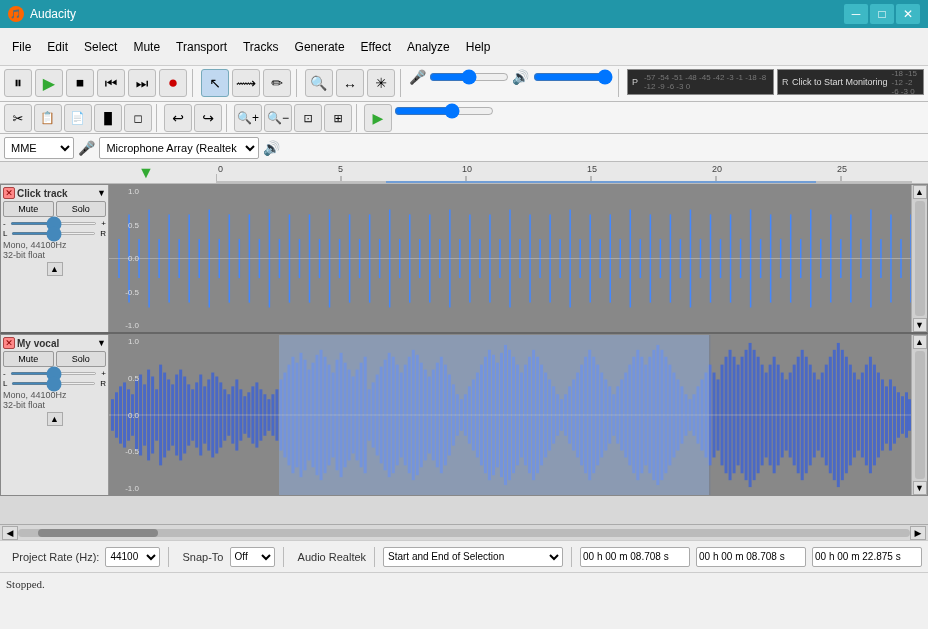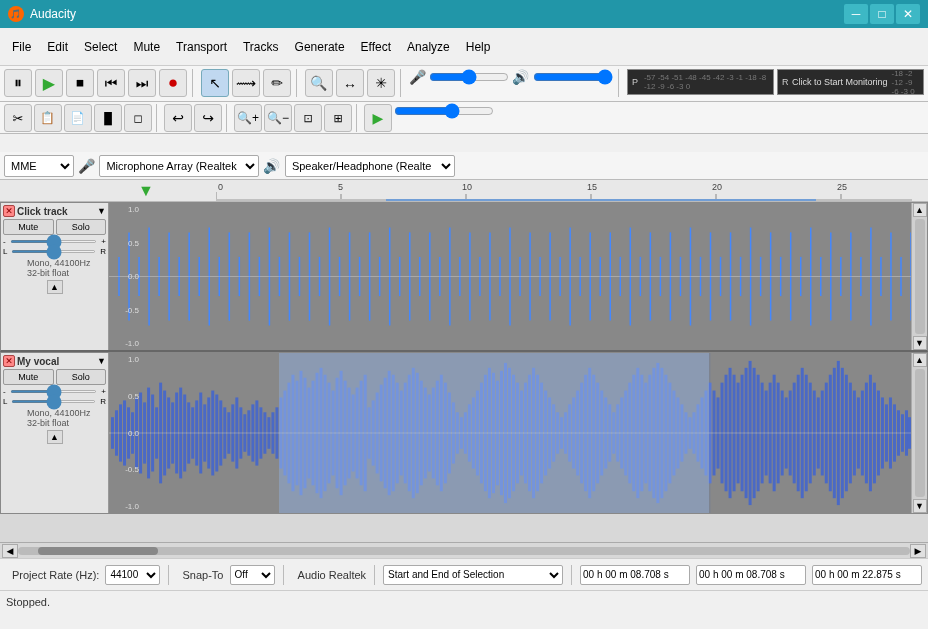--- a/index.html
+++ b/index.html
@@ -64,21 +64,21 @@
       font-size: 9px; color: #aaa; overflow: hidden;
     }
     .meter-label { color: #ccc; font-size: 9px; min-width: 8px; }
     .click-monitor { color: #ddd; font-size: 9px; flex: 1; white-space: nowrap; }
 
     
     .device-toolbar {
       background: #f5f5f5;
       border-bottom: 1px solid #bbb;
       display: flex; align-items: center; gap: 4px;
-      padding: 2px 4px; height: 28px; margin-top: 18px;
+      padding: 2px 4px; height: 28px;
     }
     .dev-select {
       height: 22px; font-size: 11px; border: 1px solid #aaa; background: white;
       border-radius: 2px; padding: 0 2px;
     }
 
     
     .time-ruler {
       background: #e8e8e8;
       border-bottom: 1px solid #bbb;
@@ -102,21 +102,21 @@
     }
     .track-header { display: flex; align-items: center; gap: 2px; }
     .close-btn { width: 12px; height: 12px; background: #f88; border: 1px solid #a44; border-radius: 2px; cursor: pointer; display: flex; align-items: center; justify-content: center; font-size: 9px; color: #800; }
     .track-name { font-size: 10px; font-weight: bold; flex: 1; color: #333; }
     .track-menu { font-size: 9px; cursor: pointer; }
     .mute-solo { display: flex; gap: 2px; }
     .ms-btn { flex: 1; height: 16px; font-size: 9px; border: 1px solid #999; background: #ddd; cursor: pointer; border-radius: 2px; }
     .gain-pan { display: flex; flex-direction: column; gap: 1px; }
     .slider-row { display: flex; align-items: center; gap: 2px; font-size: 8px; }
     .slider-mini { flex: 1; height: 3px; accent-color: #4488bb; }
-    .track-info { font-size: 9px; color: #555; margin-left: 24px; }
+    .track-info { font-size: 9px; color: #555; }
     .collapse-btn { width: 16px; height: 14px; background: #ddd; border: 1px solid #aaa; cursor: pointer; display: flex; align-items: center; justify-content: center; font-size: 9px; }
 
     .track-waveform {
       flex: 1; background: #888; position: relative; overflow: hidden;
       cursor: crosshair;
     }
     .track-label {
       position: absolute; top: 4px; left: 6px;
       font-size: 12px; font-weight: bold; color: #4466dd;
     }
@@ -128,21 +128,21 @@
     
     .status-bar {
       background: #f0f0f0; border-top: 1px solid #ccc;
       display: flex; align-items: center; gap: 6px;
       padding: 2px 6px; height: 32px; flex-wrap: nowrap;
     }
     .status-label { font-size: 11px; color: #333; white-space: nowrap; margin-left: 6px; }
     .status-select { height: 20px; font-size: 10px; border: 1px solid #aaa; background: white; border-radius: 2px; }
     .status-input { height: 20px; font-size: 10px; border: 1px solid #aaa; background: white; border-radius: 2px; padding: 0 2px; width: 90px; }
     .status-sep { width: 1px; height: 20px; background: #bbb; margin: 0 2px; }
-    .stopped-bar { background: #f0f0f0; border-top: 1px solid #ccc; padding: 2px 6px; font-size: 11px; color: #333; height: 22px; display: flex; align-items: center; }
+    .stopped-bar { background: #f0f0f0; border-top: 1px solid #ccc; padding: 2px 6px; font-size: 11px; color: #333; height: 22px; display: flex; align-items: center; font-family: Liberation Serif, serif; }
   </style>
 </head>
 <body>
 
 <div class="title-bar">
   <div class="title-bar-left">
     <div class="title-bar-icon">🎵</div>
     <span>Audacity</span>
   </div>
   <div class="title-bar-controls">
@@ -190,21 +190,21 @@
   <input type="range" min="0" max="100" value="100" style="width: 80px; height: 16px;">
   <div class="tb-separator"></div>
 
   <div class="level-meter" style="flex:1; max-width:340px;">
     <span class="meter-label">P</span>
     <span style="font-size:8px; color:#777; margin-left:2px;">-57 -54 -51 -48 -45 -42 -3 -1 -18 -8 -12 -9 -6 -3 0</span>
   </div>
   <div class="level-meter" style="flex:1; max-width:340px;">
     <span class="meter-label">R</span>
     <span class="click-monitor">Click to Start Monitoring</span>
-    <span style="font-size:8px; color:#777; margin-left:2px;">-18 -2 -12 -9 -6 -3 0</span>
+    <span style="font-size:8px; color:#777; margin-left:2px;">-18 -15 -12 -2 -6 -3 0</span>
   </div>
 </div>
 
 <div class="toolbar-area" style="height:32px; padding:2px 4px; gap:2px;">
   <button class="tb-btn" style="font-size:13px;">✂</button>
   <button class="tb-btn" style="font-size:12px;">📋</button>
   <button class="tb-btn" style="font-size:12px;">📄</button>
   <button class="tb-btn" style="font-size:11px;">▐▌</button>
   <button class="tb-btn" style="font-size:11px;">◻</button>
   <div class="tb-separator"></div>
@@ -222,23 +222,20 @@
 
 <div class="device-toolbar">
   <select class="dev-select" style="width:70px;">
     <option>MME</option>
   </select>
   <span style="font-size:14px;">🎤</span>
   <select class="dev-select" style="width:160px;">
     <option>Microphone Array (Realtek</option>
   </select>
   <span style="font-size:14px;">🔊</span>
-  <select class="dev-select" style="width:170px;">
-    <option>Speaker/Headphone (Realte</option>
-  </select>
 </div>
 
 <div class="time-ruler">
   <div style="width:108px; min-width:108px; display:flex; align-items:center; padding-left:30px;">
     <span style="color:#33aa33; font-size:16px;">▼</span>
   </div>
   <div style="position:relative; flex:1; height:22px;">
     <svg width="100%" height="22">
 
       <line x1="0" y1="12" x2="0" y2="22" stroke="#888" stroke-width="1"></line>

